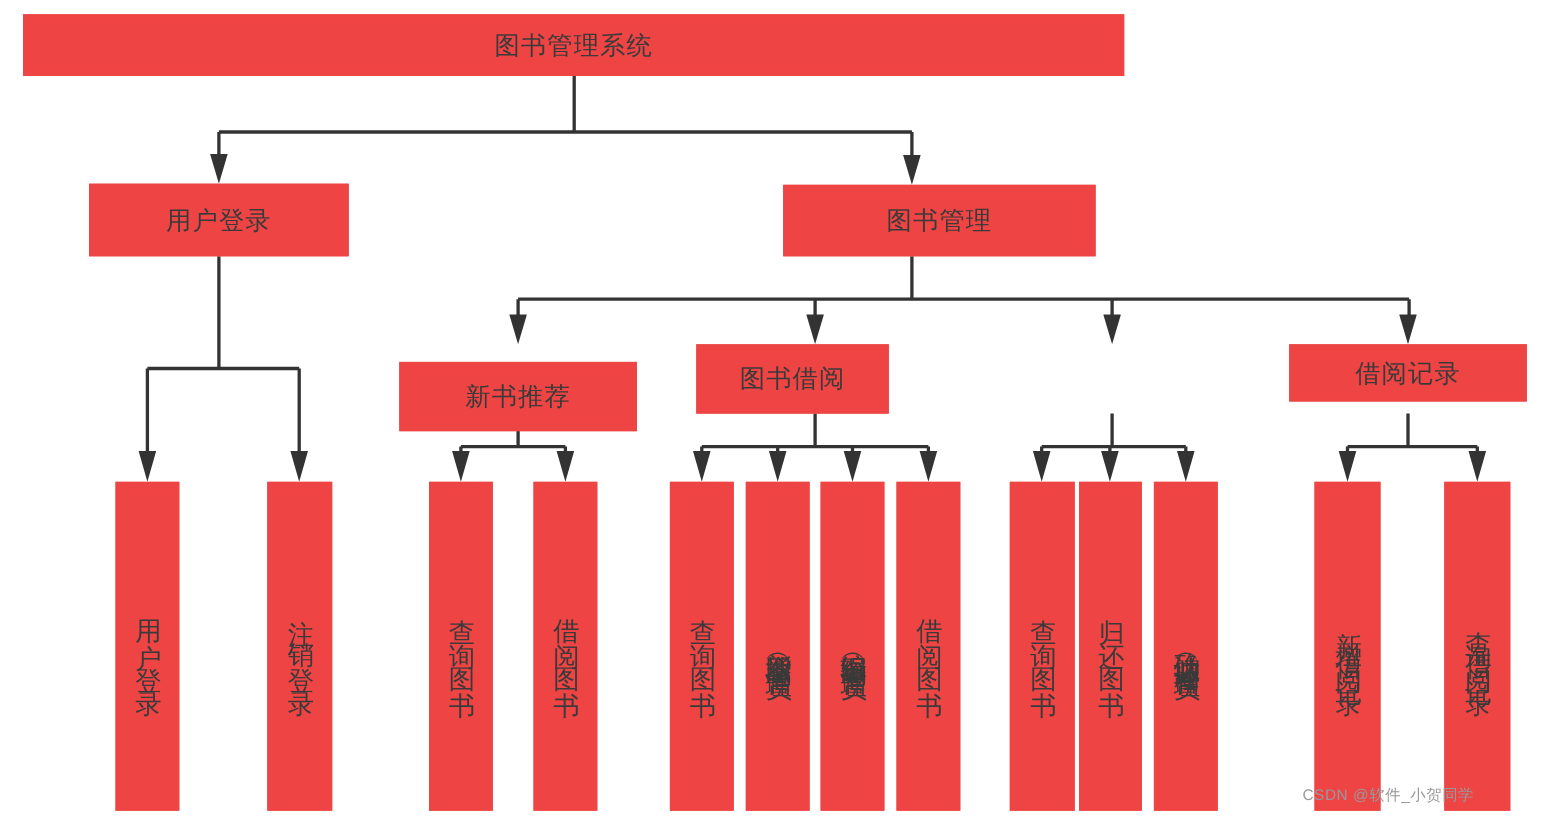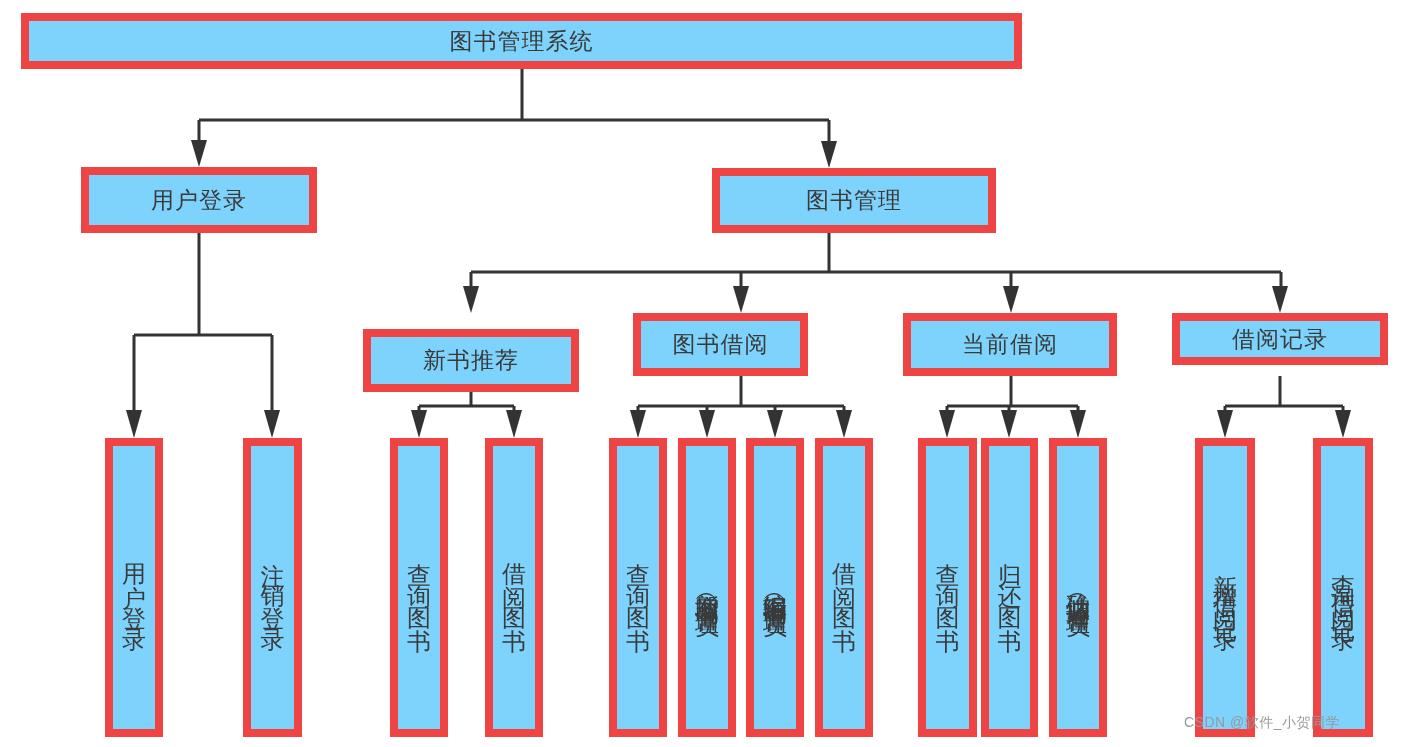--- a/index.html
+++ b/index.html
@@ -8,21 +8,21 @@
     width:1405px;height:747px;
     background:#ffffff;
     font-family:"Liberation Sans","DejaVu Sans",sans-serif;
     overflow:hidden;
   }
   #connectors{position:absolute;left:0;top:0;width:1405px;height:747px;}
   .node{
     position:absolute;
     box-sizing:border-box;
     border:8px solid #ef4444;
-    background:#7dd3fc;
+    background:#ef4444;
     display:flex;align-items:center;justify-content:center;
     color:#3a3a3a;
   }
   .h-node{font-size:23px;letter-spacing:1px;}
   .v-node{padding:4px 0;}
   .v-label{
     writing-mode:vertical-rl;
     text-orientation:mixed;
     font-size:24px;
     line-height:1;
@@ -97,23 +97,20 @@
   <div class="node h-node" style="left:712px;top:168px;width:284px;height:65px;">
     <span>图书管理</span>
   </div>
 
   <div class="node h-node" style="left:363px;top:329px;width:216px;height:63px;">
     <span>新书推荐</span>
   </div>
   <div class="node h-node" style="left:633px;top:313px;width:175px;height:63px;">
     <span>图书借阅</span>
   </div>
-  <div class="node h-node" style="left:903px;top:313px;width:214px;height:63px;">
-    <span>当前借阅</span>
-  </div>
   <div class="node h-node" style="left:1172px;top:313px;width:216px;height:52px;">
     <span>借阅记录</span>
   </div>
 
   <div class="node v-node" style="left:105px;top:438px;width:58px;height:299px;">
     <span class="v-label" style="letter-spacing: 22px;">用户登录</span>
   </div>
   <div class="node v-node" style="left:243px;top:438px;width:59px;height:299px;">
     <span class="v-label" style="letter-spacing: 22px;">注销登录</span>
   </div>

